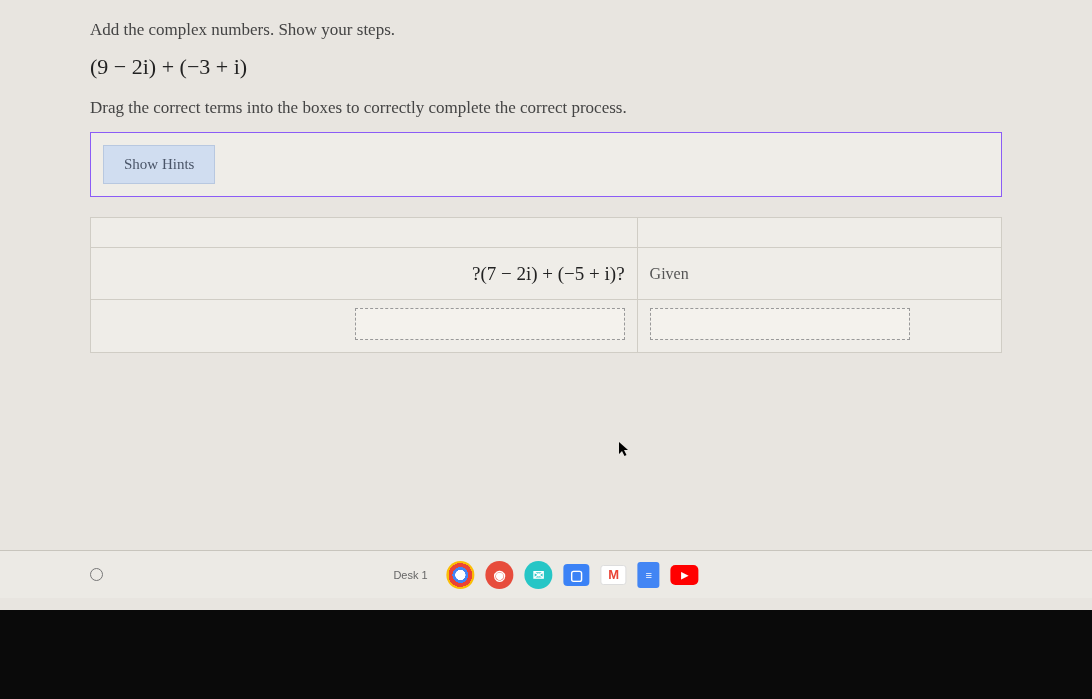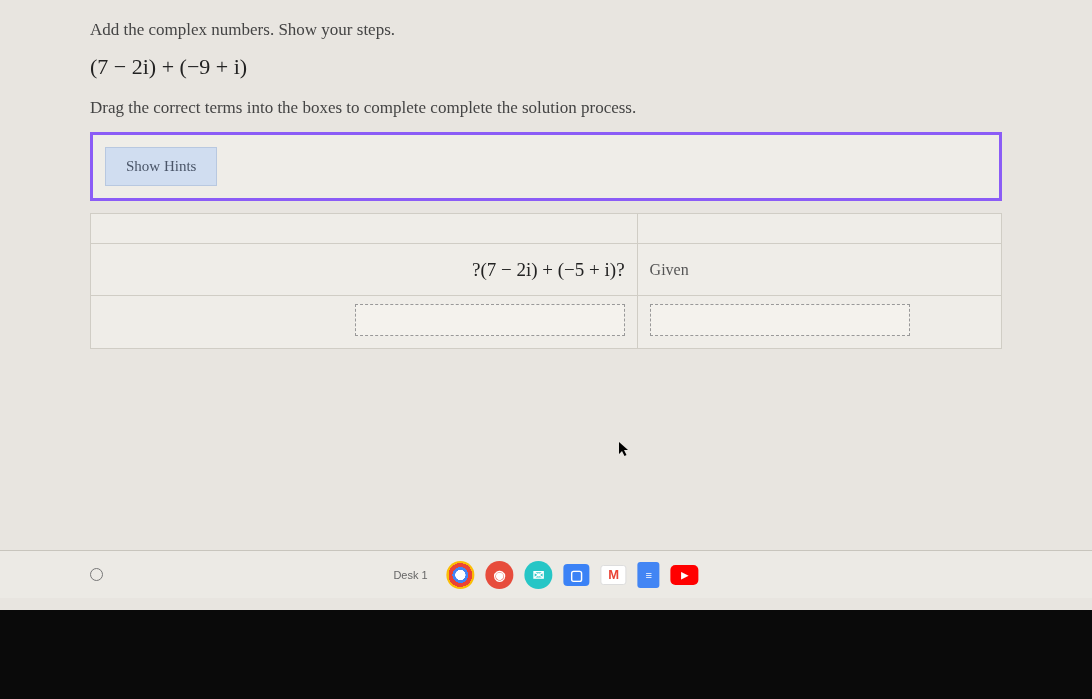--- a/index.html
+++ b/index.html
@@ -29,24 +29,24 @@
       font-family: 'Times New Roman', serif;
       margin-bottom: 18px;
       font-style: normal;
     }
     .drag-instruction {
       color: #444;
       font-size: 17px;
       margin-bottom: 14px;
     }
     .hint-box {
-      border: 3px solid #8b5cf6;
+      border: 1px solid #8b5cf6;
       background: #efede8;
       padding: 12px;
-      margin-bottom: 12px;
+      margin-bottom: 20px;
     }
     .hint-btn {
       background: #d0ddf0;
       border: 1px solid #b8c8e0;
       color: #4a5568;
       padding: 10px 20px;
       font-size: 15px;
       font-family: Georgia, serif;
       cursor: pointer;
     }
@@ -164,22 +164,22 @@
       pointer-events: none;
     }
     .spacer-row td { height: 30px; border-left:1px solid #d0cdc5; border-right:1px solid #d0cdc5; border-top:none;border-bottom:none; padding:2px 12px;}
   </style>
 </head>
 <body>
 
 <div class="screen">
   <div class="content-area">
     <p class="instruction">Add the complex numbers. Show your steps.</p>
-    <p class="expression">(7 − 2i) + (−9 + i)</p>
-    <p class="drag-instruction">Drag the correct terms into the boxes to complete complete the solution process.</p>
+    <p class="expression">(9 − 2i) + (−3 + i)</p>
+    <p class="drag-instruction">Drag the correct terms into the boxes to correctly complete the correct process.</p>
 
     <div class="hint-box">
       <button class="hint-btn">Show Hints</button>
     </div>
 
     <table class="work-table">
       <tbody>
           <tr class="spacer-row">
             <td class="col-left"></td>
             <td class="col-right"></td>

